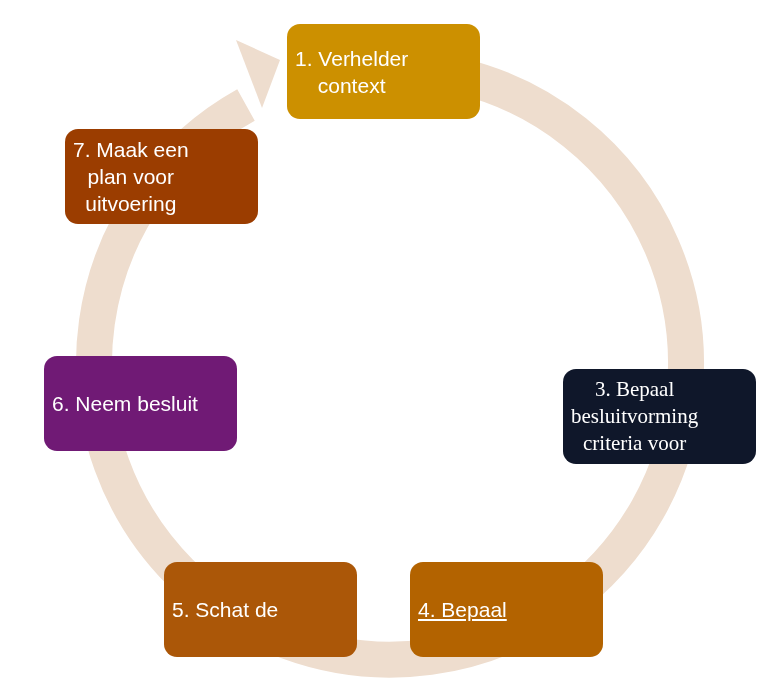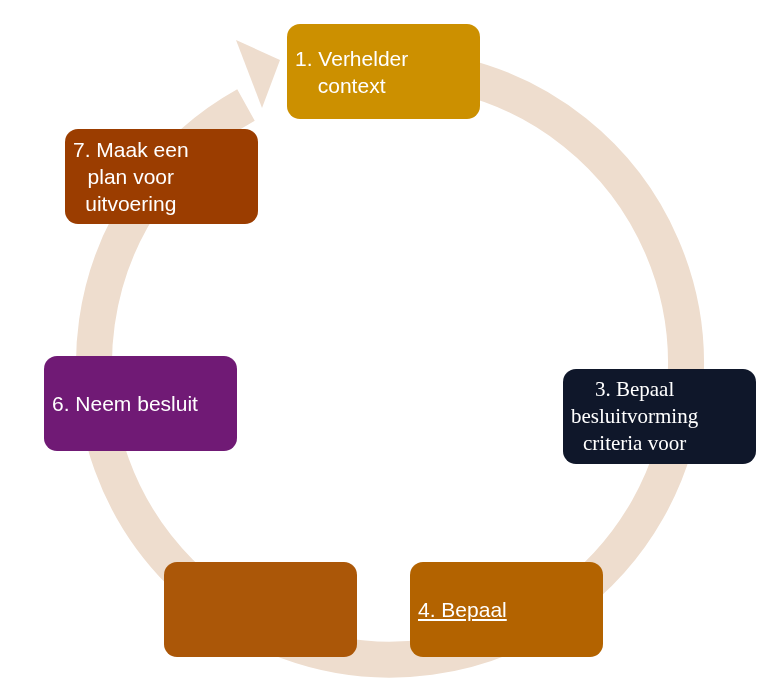--- a/index.html
+++ b/index.html
@@ -49,20 +49,21 @@
   </div>
 
   <div class="box" id="step-4" style="left: 410px; top: 562px; background: rgb(179, 99, 0); text-decoration: underline;">
     <div>
       <span>4. Bepaal</span>
     </div>
   </div>
 
   <div class="box" id="step-5" style="left: 164px; top: 562px; background: rgb(171, 87, 8);">
     <div>
+      <span>5. Schat de</span>
     </div>
   </div>
 
   <div class="box" id="step-6" style="left: 10px; top: 356px; background: #701a75; margin-left: 34px;">
     <div>
       <span>6. Neem besluit</span>
     </div>
   </div>
 
   <div class="box" id="step-7" style="left: 65px; top: 129px; background: rgb(155, 61, 0);">

